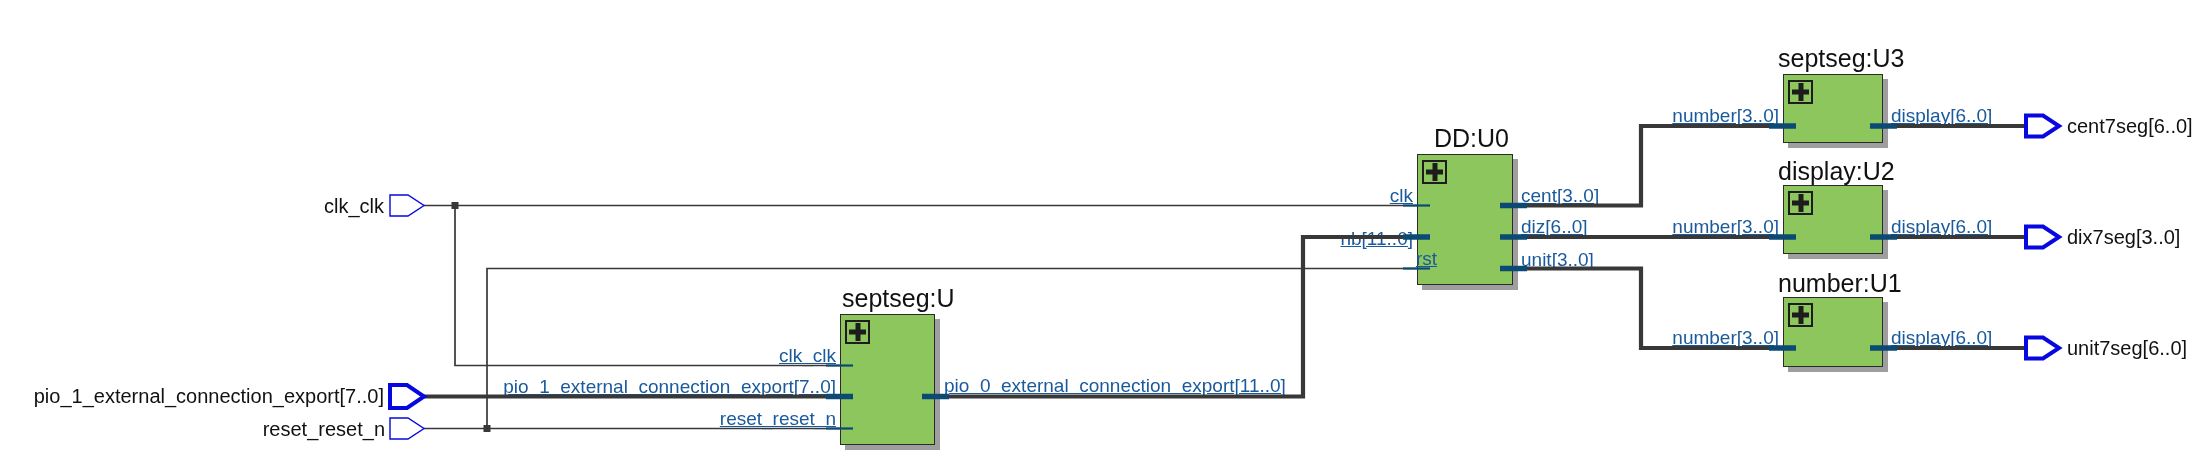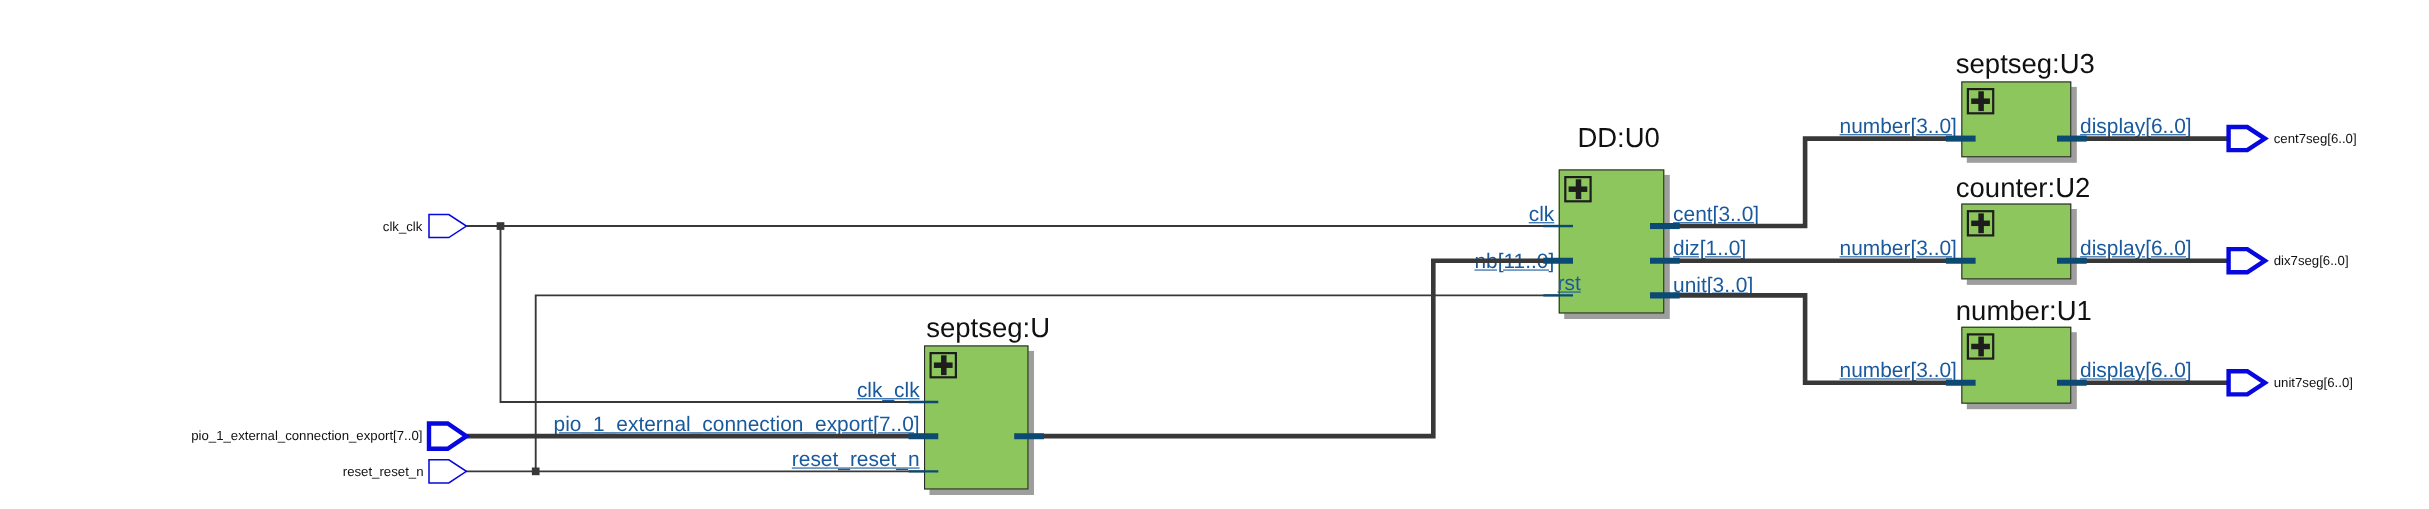--- a/index.html
+++ b/index.html
@@ -39,21 +39,21 @@
   .block-title{
     position:absolute;font-size:25px;line-height:20px;color:var(--text);
     white-space:nowrap;
   }
   .pin-label{
     position:absolute;font-size:19px;line-height:19px;color:var(--pin-label);
     white-space:nowrap;
     text-decoration:underline;
   }
   .port-label{
-    position:absolute;font-size:12px;line-height:26px;color:var(--text);
+    position:absolute;font-size:20px;line-height:26px;color:var(--text);
     white-space:nowrap;
   }
   svg.wiring{position:absolute;left:0;top:0;pointer-events:none;}
   .wire{stroke:var(--wire);stroke-width:1.7;fill:none;}
   .bus{stroke:var(--wire);stroke-width:4.2;fill:none;}
   .stub{stroke:var(--pin-stub);stroke-width:2.2;fill:none;}
   .bus-stub{stroke:var(--pin-stub);stroke-width:5.5;fill:none;}
   .junction{fill:var(--wire);}
   .port-shape{fill:#ffffff;stroke:var(--port-outline);stroke-width:1.4;stroke-linejoin:miter;}
   .port-shape.bold{stroke-width:4;}
@@ -77,48 +77,49 @@
 
   <div class="block" style="left:1783px;top:185px;width:100px;height:69px">
     <div class="plus"></div>
   </div>
 
   <div class="block" style="left:1783px;top:297px;width:100px;height:70px">
     <div class="plus"></div>
   </div>
 
   <div class="block-title" style="left:842px;top:288px">septseg:U</div>
-  <div class="block-title" style="left:1434px;top:116px">DD:U0</div>
+  <div class="block-title" style="left:1434px;top:128px">DD:U0</div>
   <div class="block-title" style="left:1778px;top:48px">septseg:U3</div>
-  <div class="block-title" style="left:1778px;top:161px">counter:U2</div>
+  <div class="block-title" style="left:1778px;top:161px">display:U2</div>
   <div class="block-title" style="left:1778px;top:273px">number:U1</div>
 
   <div class="pin-label" style="right:1372px;top:346px">clk_clk</div>
   <div class="pin-label" style="right:1372px;top:377px">pio_1_external_connection_export[7..0]</div>
   <div class="pin-label" style="right:1372px;top:409px">reset_reset_n</div>
+  <div class="pin-label" style="left:944px;top:376px">pio_0_external_connection_export[11..0]</div>
 
   <div class="pin-label" style="right:795px;top:186px">clk</div>
   <div class="pin-label" style="right:795px;top:229px">nb[11..0]</div>
   <div class="pin-label" style="right:771px;top:249px">rst</div>
   <div class="pin-label" style="left:1521px;top:186px">cent[3..0]</div>
-  <div class="pin-label" style="left:1521px;top:217px">diz[1..0]</div>
+  <div class="pin-label" style="left:1521px;top:217px">diz[6..0]</div>
   <div class="pin-label" style="left:1521px;top:250px">unit[3..0]</div>
 
   <div class="pin-label" style="right:429px;top:106px">number[3..0]</div>
   <div class="pin-label" style="left:1891px;top:106px">display[6..0]</div>
   <div class="pin-label" style="right:429px;top:217px">number[3..0]</div>
   <div class="pin-label" style="left:1891px;top:217px">display[6..0]</div>
   <div class="pin-label" style="right:429px;top:328px">number[3..0]</div>
   <div class="pin-label" style="left:1891px;top:328px">display[6..0]</div>
 
   <div class="port-label" style="right:1824px;top:193px">clk_clk</div>
   <div class="port-label" style="right:1824px;top:383px">pio_1_external_connection_export[7..0]</div>
   <div class="port-label" style="right:1823px;top:416px">reset_reset_n</div>
   <div class="port-label" style="left:2067px;top:113px">cent7seg[6..0]</div>
-  <div class="port-label" style="left:2067px;top:224px">dix7seg[6..0]</div>
+  <div class="port-label" style="left:2067px;top:224px">dix7seg[3..0]</div>
   <div class="port-label" style="left:2067px;top:335px">unit7seg[6..0]</div>
 
   <svg class="wiring" width="2208" height="463" viewBox="0 0 2208 463">
 
     <path class="bus" d="M424 396.5 H840"></path>
     <path class="bus" d="M935 396.5 H1303 V237 H1417"></path>
     <path class="bus" d="M1513 205.5 H1641 V126 H1783"></path>
     <path class="bus" d="M1513 237 H1783"></path>
     <path class="bus" d="M1513 268.5 H1641 V348 H1783"></path>
     <path class="bus" d="M1883 126 H2026"></path>

